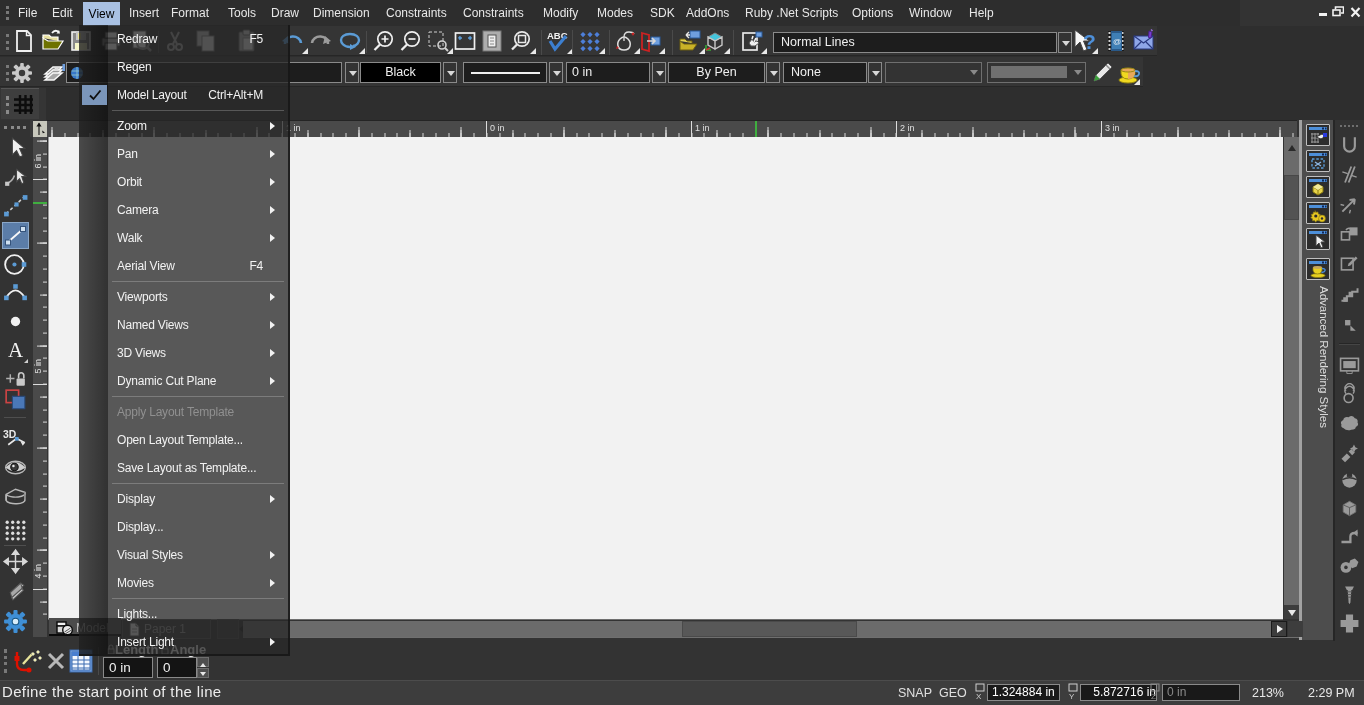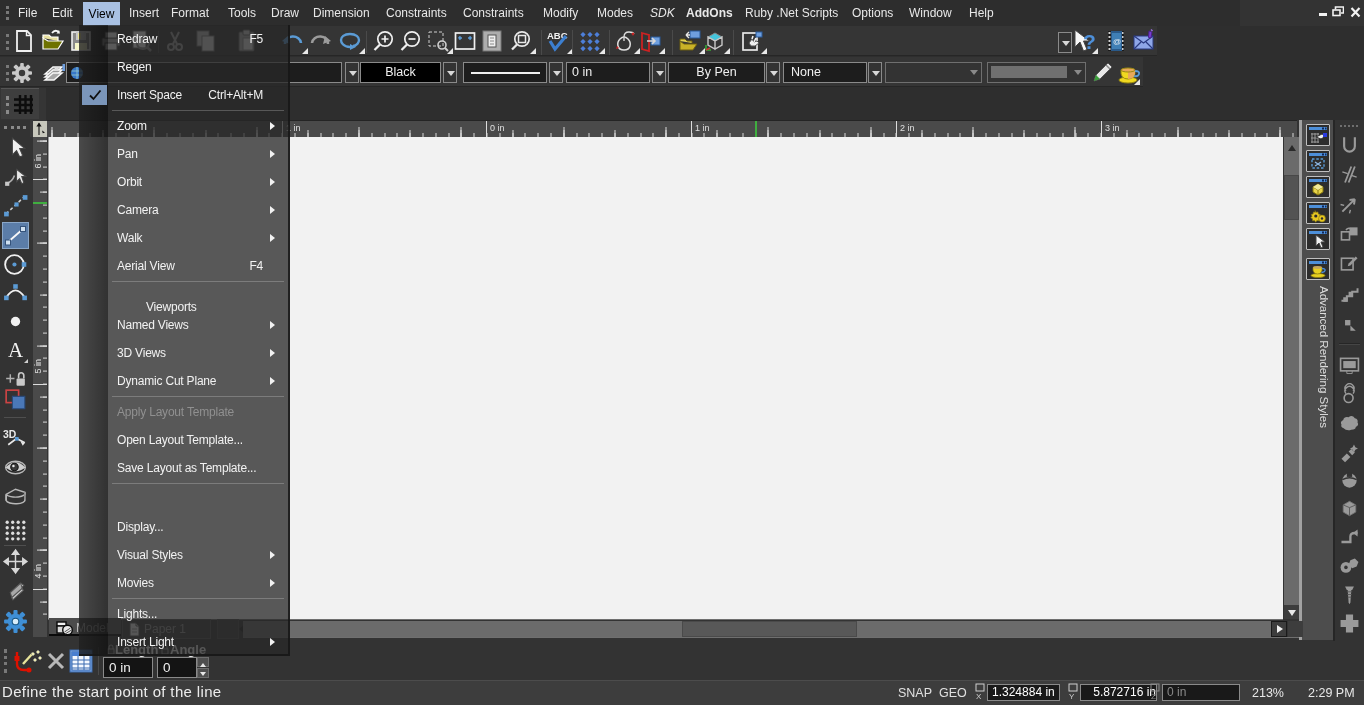--- a/index.html
+++ b/index.html
@@ -94,22 +94,22 @@
       </div>
     <span class="mi" style="left:129px;">Insert</span>
     <span class="mi" style="left:171px;">Format</span>
     <span class="mi" style="left:228px;">Tools</span>
     <span class="mi" style="left:271px;">Draw</span>
     <span class="mi" style="left:313px;">Dimension</span>
     <span class="mi" style="left:386px;">Constraints</span>
     <span class="mi" style="left:463px;">Constraints</span>
     <span class="mi" style="left:543px;">Modify</span>
     <span class="mi" style="left:597px;">Modes</span>
-    <span class="mi" style="left:650px;font-style:italic;">SDK</span>
-    <span class="mi" style="left:686px;font-weight:bold;">AddOns</span>
+    <span class="mi" style="left:650px;">SDK</span>
+    <span class="mi" style="left:686px;">AddOns</span>
     <span class="mi" style="left:745px;">Ruby .Net Scripts</span>
     <span class="mi" style="left:852px;">Options</span>
     <span class="mi" style="left:909px;">Window</span>
     <span class="mi" style="left:969px;">Help</span>
     <div style="position:absolute; left:1319px; top:13px; width:8px; height:2.5px; background:#f2f2f2;"></div>
     <svg style="position:absolute; left:1332px; top:5.5px;" width="12" height="12" viewBox="0 0 12 12">
         <path d="M3.5 3.5 v-2.5 h8 v6 h-2.5" fill="none" stroke="#f2f2f2" stroke-width="1.6"></path>
         <rect x="1" y="4" width="7" height="5.5" fill="none" stroke="#f2f2f2" stroke-width="1.6"></rect>
       </svg>
     <svg style="position:absolute; left:1350px; top:5.5px;" width="11" height="12" viewBox="0 0 11 12">
@@ -251,20 +251,21 @@
       </svg>
     <div class="fo" style="left:724px;"></div>
     <div class="vsep" style="left:733px; top:4px; height:25px;"></div>
     <svg class="t1" style="left:740px;" viewBox="0 0 24 24">
         <rect x="3" y="4" width="14" height="17" fill="none" stroke="#e8e8e8" stroke-width="1.7"></rect>
         <rect x="16" y="3" width="6" height="5" fill="#6f9fdf" stroke="#2a5a9a"></rect>
         <path d="M9 14 l3 -4 l2 3 l3 -1 l2 2 l-4 3 l-4 0 z" fill="#f0f0f0" stroke="#555"></path>
         <path d="M12 10 l1 -3 M14 13 l2 -4" stroke="#f0f0f0" stroke-width="1.6"></path>
       </svg>
     <div class="fo" style="left:761px;"></div>
+    <div class="combo" style="left:773px; top:6px; width:284px; line-height:19px; padding-left:7px;">Normal Lines</div>
     <div class="cbtn" style="left:1058px; top:6px;"></div>
     <svg class="t1" style="left:1071px; top:2px; width:28px; height:28px;" viewBox="0 0 28 28">
         <path d="M4 2 l0 17 l5 -5 l3.5 9 l3.5 -1.5 l-3.5 -8.5 l6 0 z" fill="#f8f8f8" stroke="#444"></path>
         <text x="12" y="21" font-size="21" font-weight="bold" fill="#4d8fd9" font-family="Liberation Sans">?</text>
       </svg>
     <div class="fo" style="left:1092px;"></div>
     <svg class="t1" style="left:1104px;" viewBox="0 0 24 24">
         <rect x="4" y="2" width="16" height="20" fill="#1a1a1a"></rect>
         <rect x="7" y="2" width="11" height="20" fill="#2a5a8a"></rect>
         <rect x="8" y="4" width="9" height="16" fill="#3f7fb5"></rect>
@@ -741,21 +742,21 @@
       <path d="M2 5.5 L5.5 9 L12.5 0.5" stroke="#101010" stroke-width="1.8" fill="none"></path>
       </svg>
     <div class="item" style="top:0px;">
         <span class="lab">Redraw</span>
         <span class="sc">F5</span>
       </div>
     <div class="item" style="top:28px;text-align:center;">
         <span class="lab">Regen</span>
       </div>
     <div class="item" style="top:56px;">
-        <span class="lab">Insert Space</span>
+        <span class="lab">Model Layout</span>
         <span class="sc">Ctrl+Alt+M</span>
       </div>
     <div class="sep" style="top:85px;"></div>
     <div class="item" style="top:87px;">
         <span class="lab">Zoom</span>
         <span class="sub"></span>
       </div>
     <div class="item" style="top:115px;padding-left:38px;">
         <span class="lab">Pan</span>
         <span class="sub"></span>
@@ -770,21 +771,21 @@
       </div>
     <div class="item" style="top:199px;">
         <span class="lab">Walk</span>
         <span class="sub"></span>
       </div>
     <div class="item" style="top:227px;">
         <span class="lab">Aerial View</span>
         <span class="sc">F4</span>
       </div>
     <div class="sep" style="top:256px;"></div>
-    <div class="item" style="top:268px;margin-left:29px;">
+    <div class="item" style="top:258px;">
         <span class="lab">Viewports</span>
         <span class="sub"></span>
       </div>
     <div class="item" style="top:286px;">
         <span class="lab">Named Views</span>
         <span class="sub"></span>
       </div>
     <div class="item" style="top:314px;">
         <span class="lab">3D Views</span>
         <span class="sub"></span>
@@ -797,20 +798,24 @@
     <div class="item dis" style="top:373px;">
         <span class="lab">Apply Layout Template</span>
       </div>
     <div class="item" style="top:401px;">
         <span class="lab">Open Layout Template...</span>
       </div>
     <div class="item" style="top:429px;">
         <span class="lab">Save Layout as Template...</span>
       </div>
     <div class="sep" style="top:458px;"></div>
+    <div class="item" style="top:460px;">
+        <span class="lab">Display</span>
+        <span class="sub"></span>
+      </div>
     <div class="item" style="top:488px;">
         <span class="lab">Display...</span>
       </div>
     <div class="item" style="top:516px;">
         <span class="lab">Visual Styles</span>
         <span class="sub"></span>
       </div>
     <div class="item" style="top:544px;">
         <span class="lab">Movies</span>
         <span class="sub"></span>

